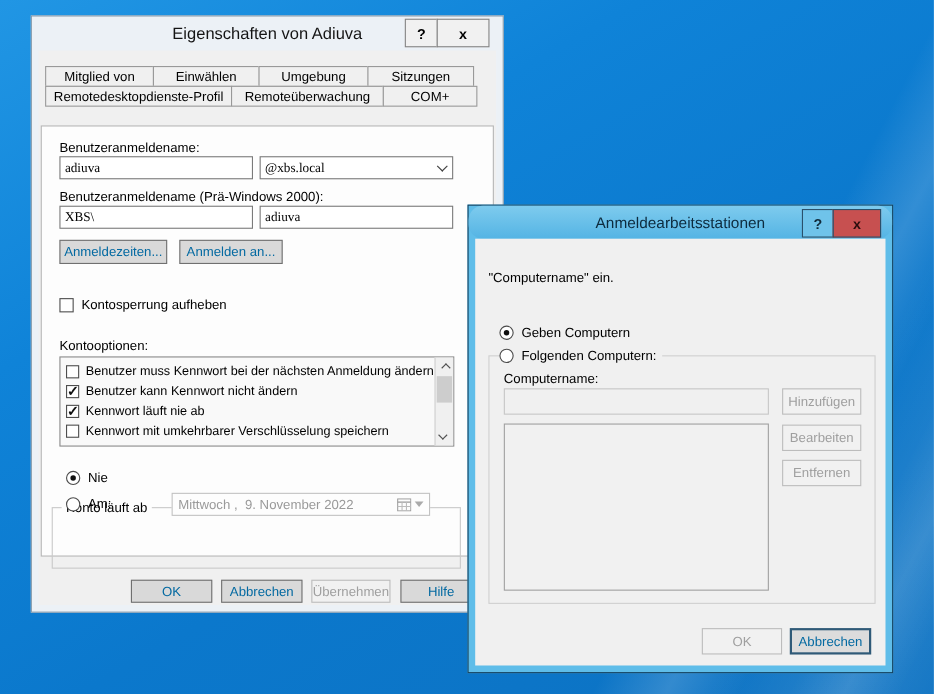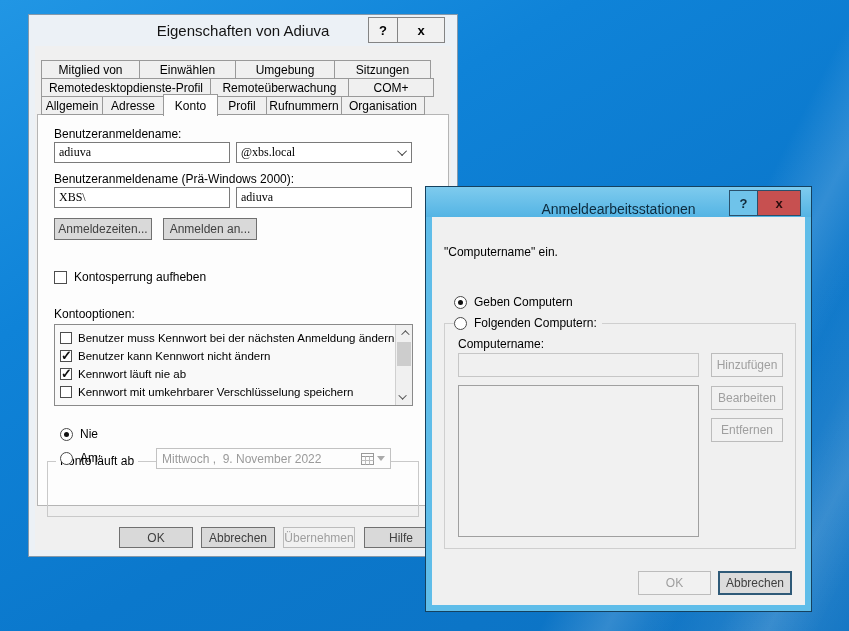--- a/index.html
+++ b/index.html
@@ -10,21 +10,21 @@
   .desktop { position: absolute; inset: 0; overflow: hidden;
     background: linear-gradient(150deg, #2196e4 0%, #0f83d8 30%, #0b78cc 60%, #0d72c2 100%); }
   .beam { position: absolute; background: linear-gradient(90deg, rgba(255,255,255,0) 0%, rgba(255,255,255,0.16) 50%, rgba(255,255,255,0) 100%); }
   .beam1 { width: 120px; height: 900px; right: 10px; top: -160px; transform: rotate(27deg); }
   .beam2 { width: 220px; height: 900px; right: -150px; top: -60px; transform: rotate(27deg); opacity: .7; }
   .beam3 { width: 90px; height: 500px; right: -30px; bottom: -120px; transform: rotate(27deg); opacity: .5; }
 
   
   .win { position: absolute; }
   .btn { position: absolute; display: flex; align-items: center; justify-content: center;
-         background: #d9d9d9; border: 1px solid #707070; font-size: 12px; color: #404040; }
+         background: #d9d9d9; border: 1px solid #707070; font-size: 12px; color: #0369a1; }
   .btn.disabled { background: #f1f1f1; border-color: #bcbcbc; color: #9f9f9f; }
   .lbl { position: absolute; white-space: nowrap; }
   .tfield { position: absolute; height: 21px; border: 1px solid #7a7a7a; background: #fff;
             font-family: Liberation Serif, serif; font-size: 12px; padding: 0 4px; color: #000; }
   .checkbox { width: 13px; height: 13px; border: 1px solid #4d4d4d; background: #fff; position: relative; flex: none; }
   .checkbox.checked::after { content: "✓"; position: absolute; left: 0; top: -3px; font-size: 13px; font-weight: bold; color: #101010; }
   .radio { width: 13px; height: 13px; border: 1px solid #4a4a4a; border-radius: 50%; background: #fff; position: relative; flex: none; }
   .radio.selected::after { content: ""; position: absolute; inset: 3px; background: #101010; border-radius: 50%; }
   .ctl-row { position: absolute; display: flex; align-items: center; gap: 7px; white-space: nowrap; }
   .chev { display: inline-block; width: 7px; height: 7px; border-left: 1.5px solid #404040; border-bottom: 1.5px solid #404040; }
@@ -69,21 +69,21 @@
                border: 1px solid #c2c2c2; background: #fdfdfd; color: #9a9a9a;
                display: flex; align-items: center; justify-content: space-between; padding: 0 5px; white-space: pre; }
   .datefield .icons { display: flex; align-items: center; gap: 3px; }
   .caret-down { width: 0; height: 0; border-left: 4px solid transparent; border-right: 4px solid transparent; border-top: 5px solid #aaa; }
 
   
   #win2 { left: 425px; top: 186px; width: 387px; height: 426px;
           background: #5fbde9; border: 1px solid #15415f; z-index: 2; }
   #win2 .titlebar { position: absolute; left: 0; top: 0; width: 100%; height: 30px;
           background: linear-gradient(#7ecbee, #54b4e4);
-          display: flex; align-items: flex-end; justify-content: center; font-size: 14px; color: #0d2b3e; }
+          display: flex; align-items: center; justify-content: center; font-size: 14px; color: #0d2b3e; border-radius: 13px; }
   #win2 .tb-btns { position: absolute; right: 10px; top: 3px; display: flex; }
   #win2 .tb-btn { width: 29px; height: 26px; margin-left: -1px; border: 1px solid #2a506b;
           display: flex; align-items: center; justify-content: center; font-weight: bold; font-size: 13px;
           background: #6fc3ea; color: #102a3a; }
   #win2 .tb-btn.close { width: 44px; background: #c75050; color: #2a0d0d; }
   #win2 .client { position: absolute; left: 6px; right: 6px; top: 30px; bottom: 6px; background: #f0f0f0; }
   #grp-following { left: 18px; top: 136px; width: 352px; height: 226px; border: 1px solid #cfcfcf; }
   #win2 .ctl-row { background: #f0f0f0; padding-right: 5px; z-index: 2; }
   .listbox2 { position: absolute; left: 32px; top: 198px; width: 241px; height: 152px;
               border: 1px solid #a0a0a0; background: #f1f1f1; }
@@ -118,28 +118,20 @@
     <div class="tab" style="width:99px">Mitglied von</div>
     <div class="tab" style="width:97px">Einwählen</div>
     <div class="tab" style="width:100px">Umgebung</div>
     <div class="tab" style="width:97px">Sitzungen</div>
   </div>
   <div class="tabrow" id="tabrow2">
     <div class="tab" style="width:170px">Remotedesktopdienste-Profil</div>
     <div class="tab" style="width:139px">Remoteüberwachung</div>
     <div class="tab" style="width:86px">COM+</div>
   </div>
-  <div class="tabrow" id="tabrow3">
-    <div class="tab" style="width:62px">Allgemein</div>
-    <div class="tab" style="width:62px">Adresse</div>
-    <div class="tab active" style="width:55px">Konto</div>
-    <div class="tab" style="width:50px">Profil</div>
-    <div class="tab" style="width:76px">Rufnummern</div>
-    <div class="tab" style="width:84px">Organisation</div>
-  </div>
 
   <div class="lbl" style="left:25px; top:112px">Benutzeranmeldename:</div>
   <input class="tfield" style="left: 25px; top: 127px; width: 176px;" value="adiuva">
   <div class="tfield" style="left:207px; top:127px; width:176px; display:flex; align-items:center; justify-content:space-between">
     <span>@xbs.local</span>
     <span class="chev down"></span>
   </div>
 
   <div class="lbl" style="left:25px; top:157px">Benutzeranmeldename (Prä-Windows 2000):</div>
   <input class="tfield" style="left: 25px; top: 172px; width: 176px;" value="XBS\">

